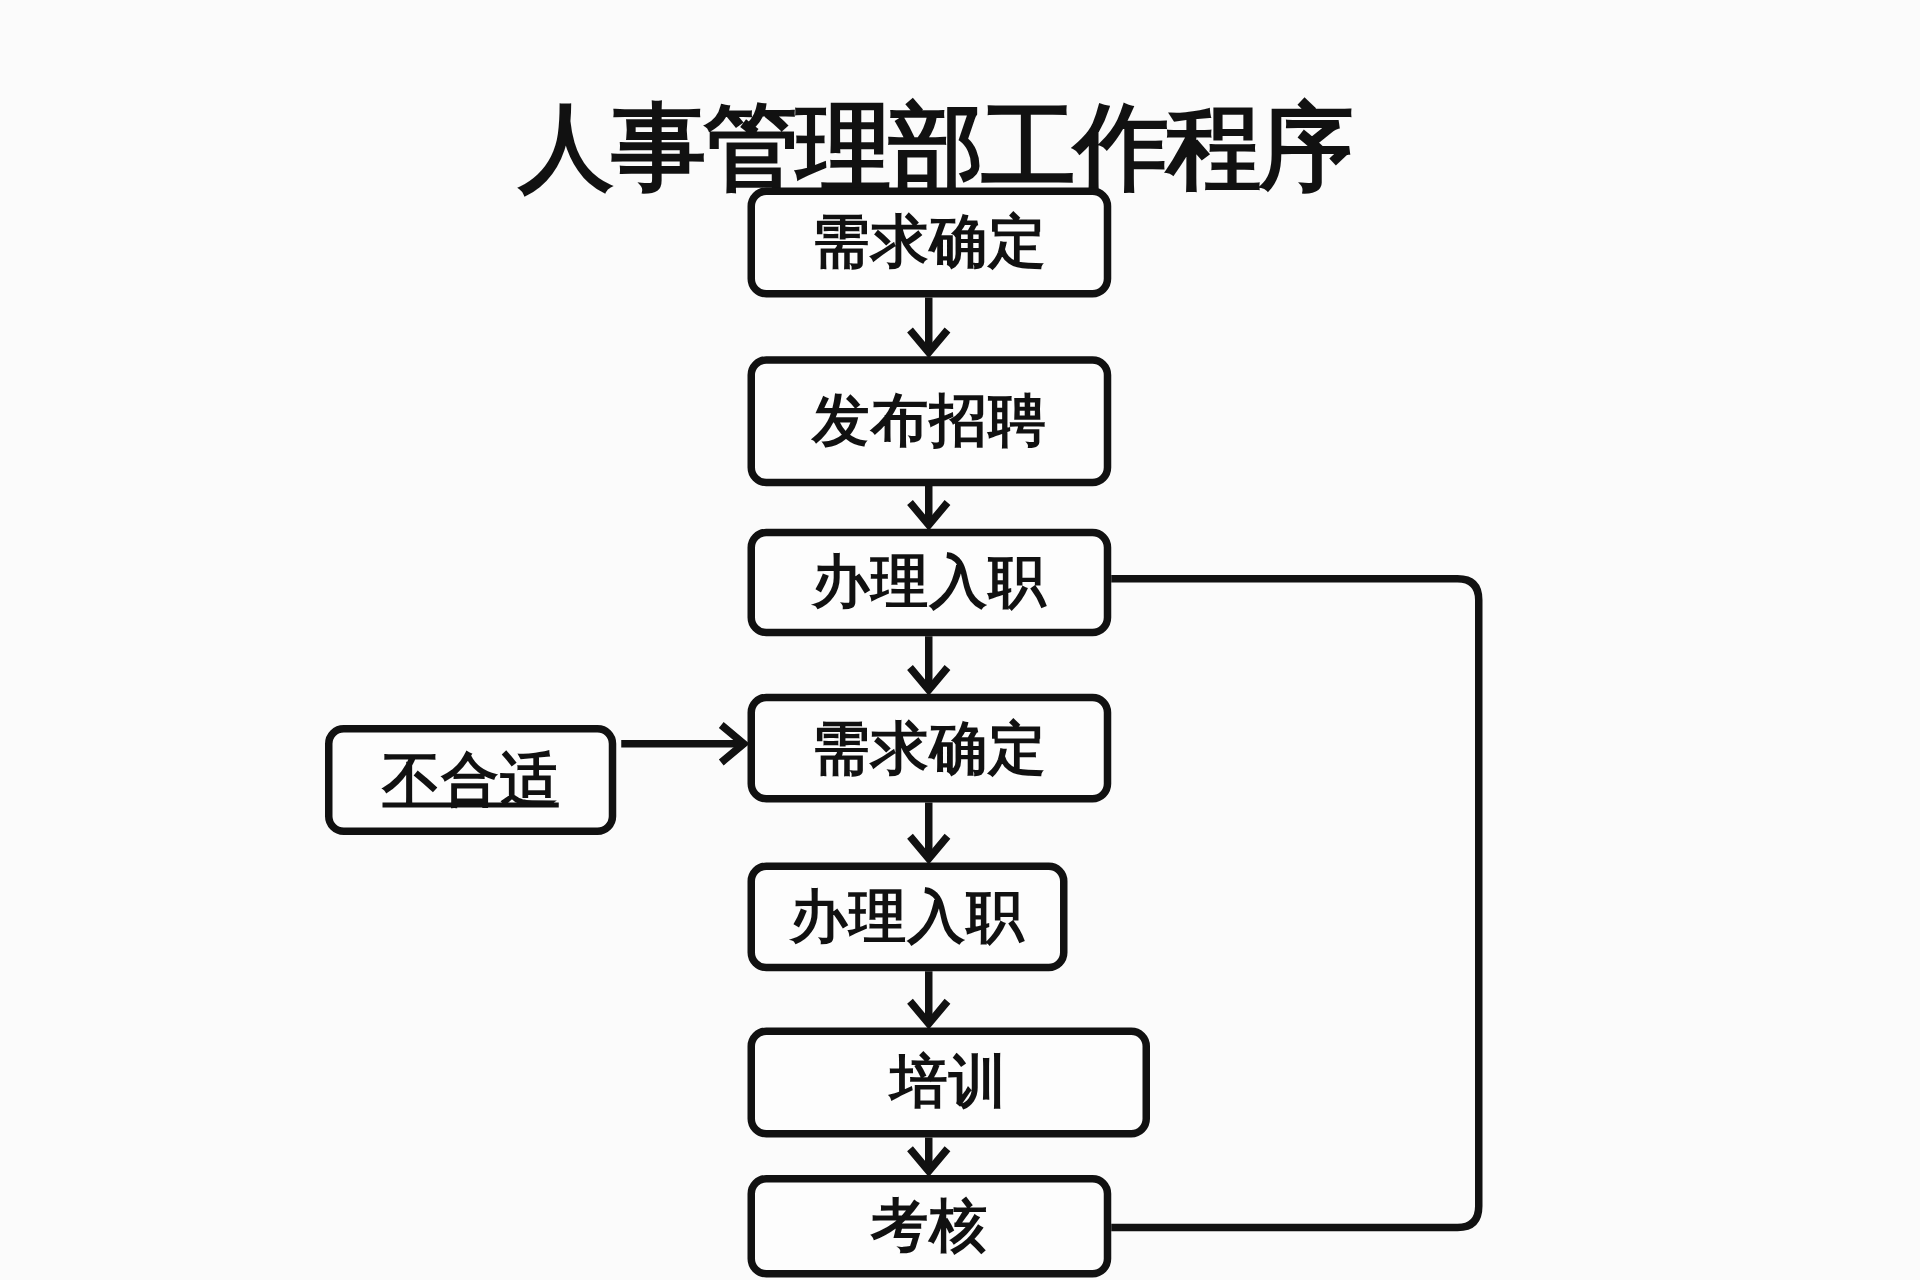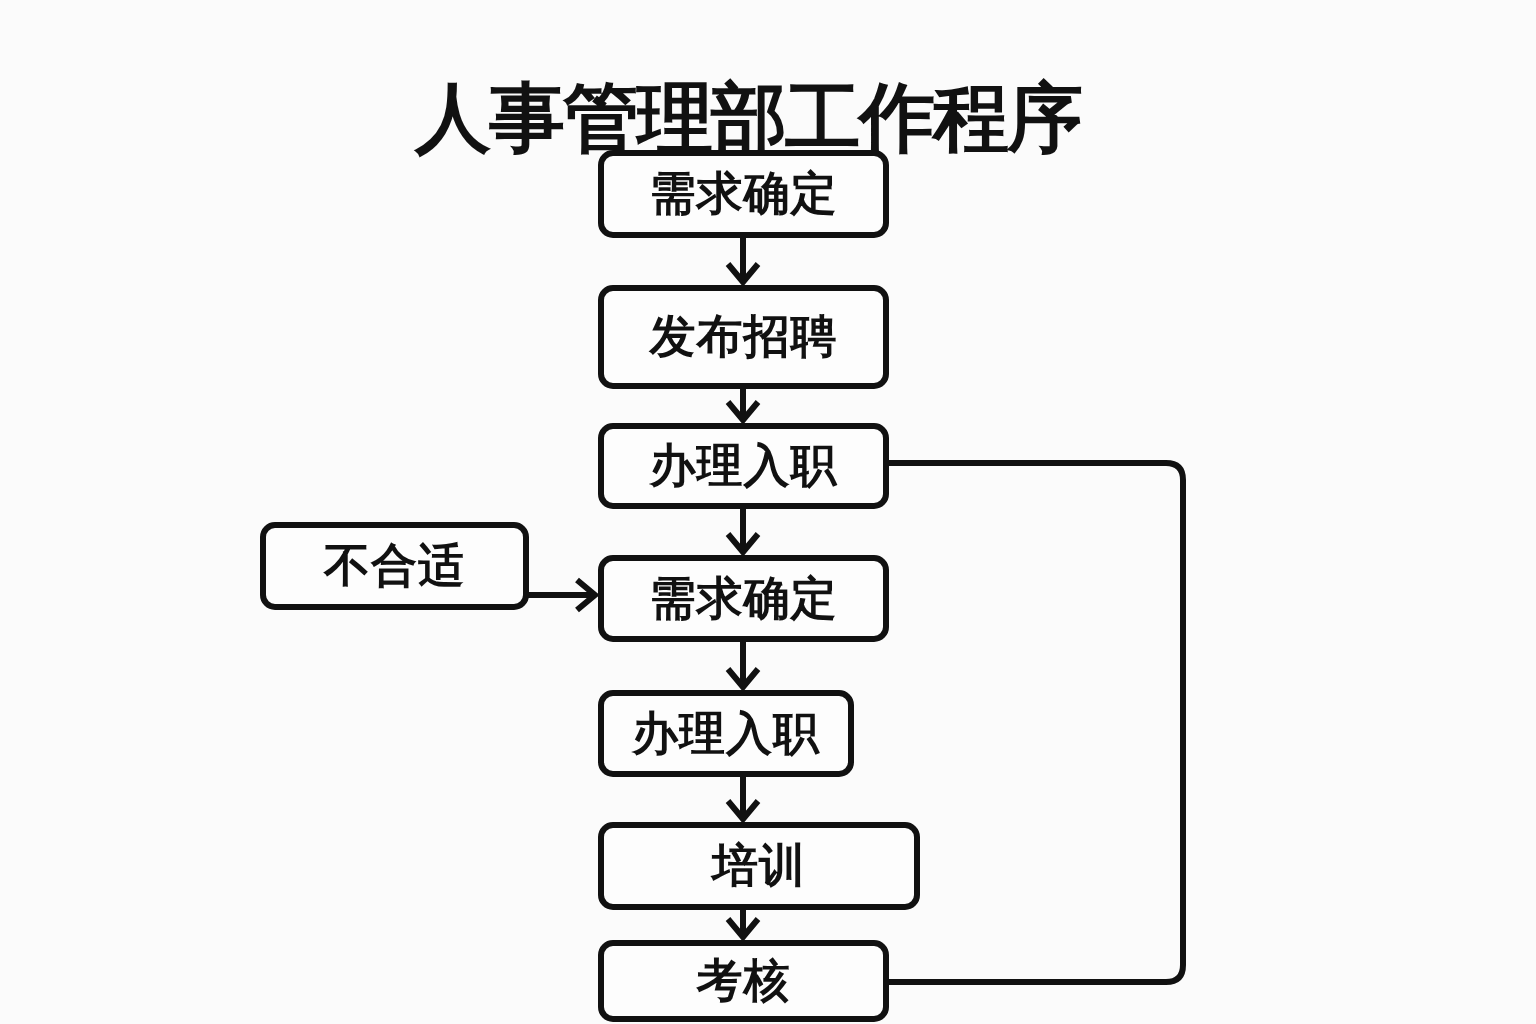--- a/index.html
+++ b/index.html
@@ -43,21 +43,21 @@
     letter-spacing: 1px;
     white-space: nowrap;
   }
   .node-n1 { left: 598px; top: 150px; width: 291px; height: 88px; }
   .node-n2 { left: 598px; top: 285px; width: 291px; height: 104px; }
   .node-n3 { left: 598px; top: 423px; width: 291px; height: 86px; }
   .node-n4 { left: 598px; top: 555px; width: 291px; height: 87px; }
   .node-n5 { left: 598px; top: 690px; width: 256px; height: 87px; }
   .node-n6 { left: 598px; top: 822px; width: 322px; height: 88px; }
   .node-n7 { left: 598px; top: 940px; width: 291px; height: 82px; }
-  .node-side { left: 260px; top: 522px; width: 269px; height: 88px; }
+  .node-side { left: 260px; top: 580px; width: 233px; height: 88px; text-decoration: underline; }
   svg.connector-layer {
     position: absolute;
     left: 0;
     top: 0;
     width: 1536px;
     height: 1024px;
   }
   svg.connector-layer * {
     stroke: #111111;
     fill: none;

